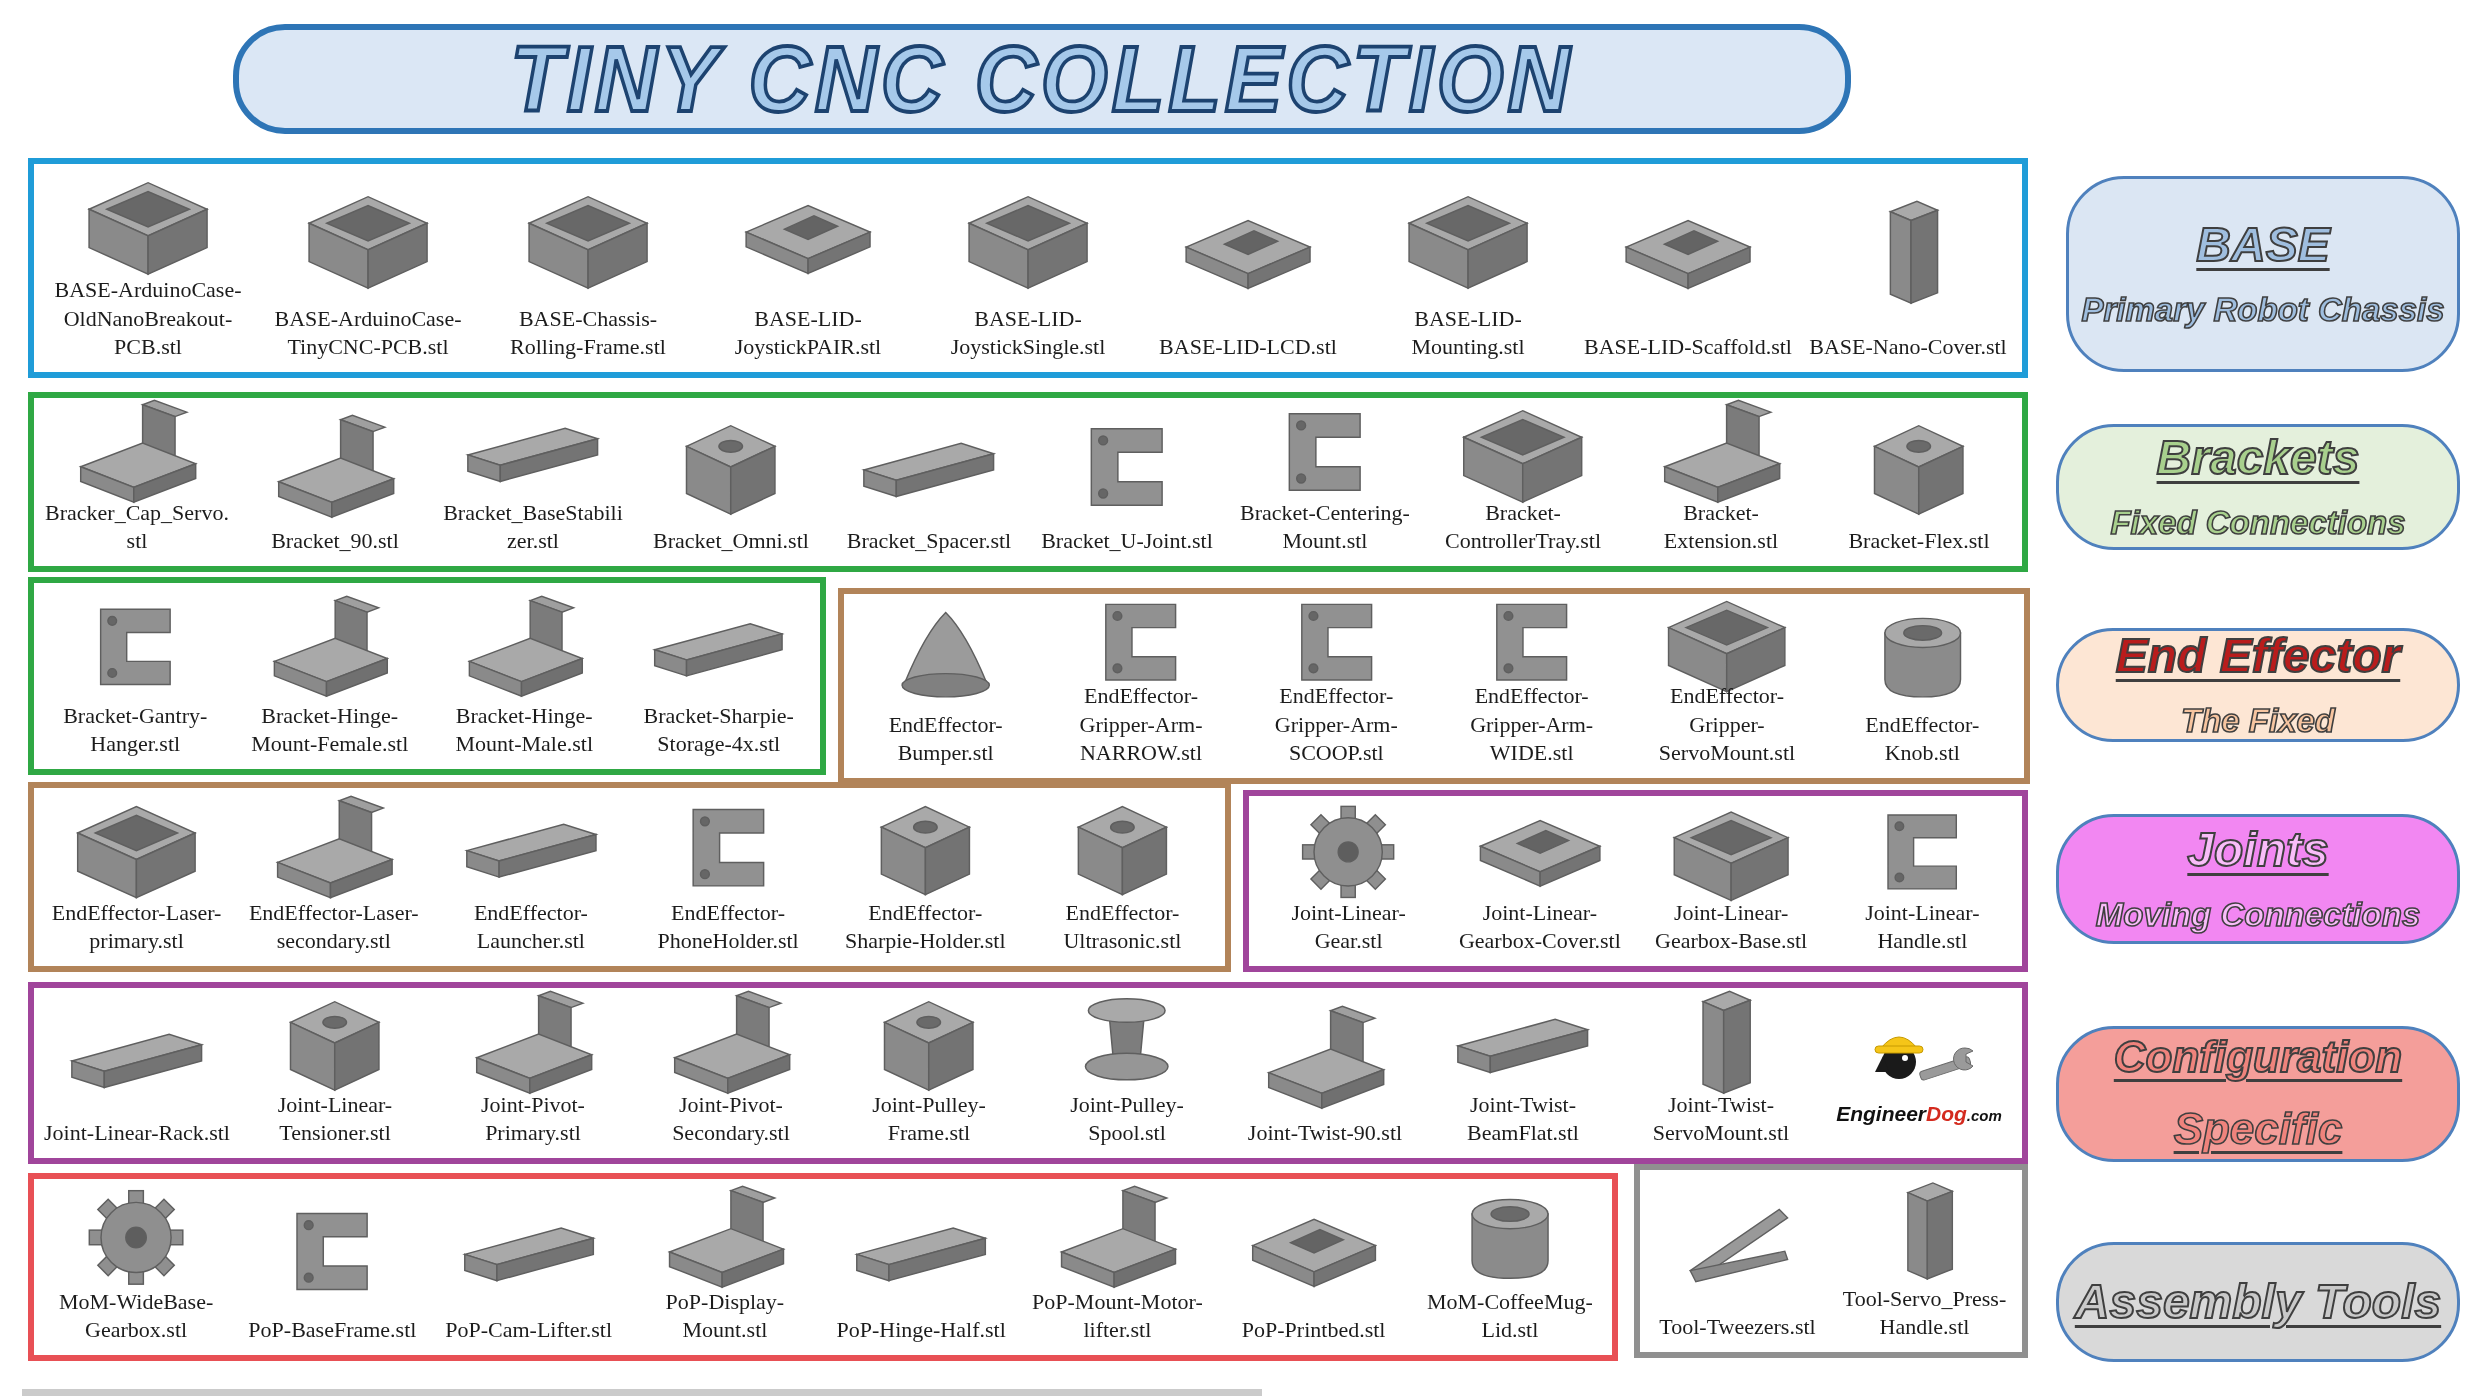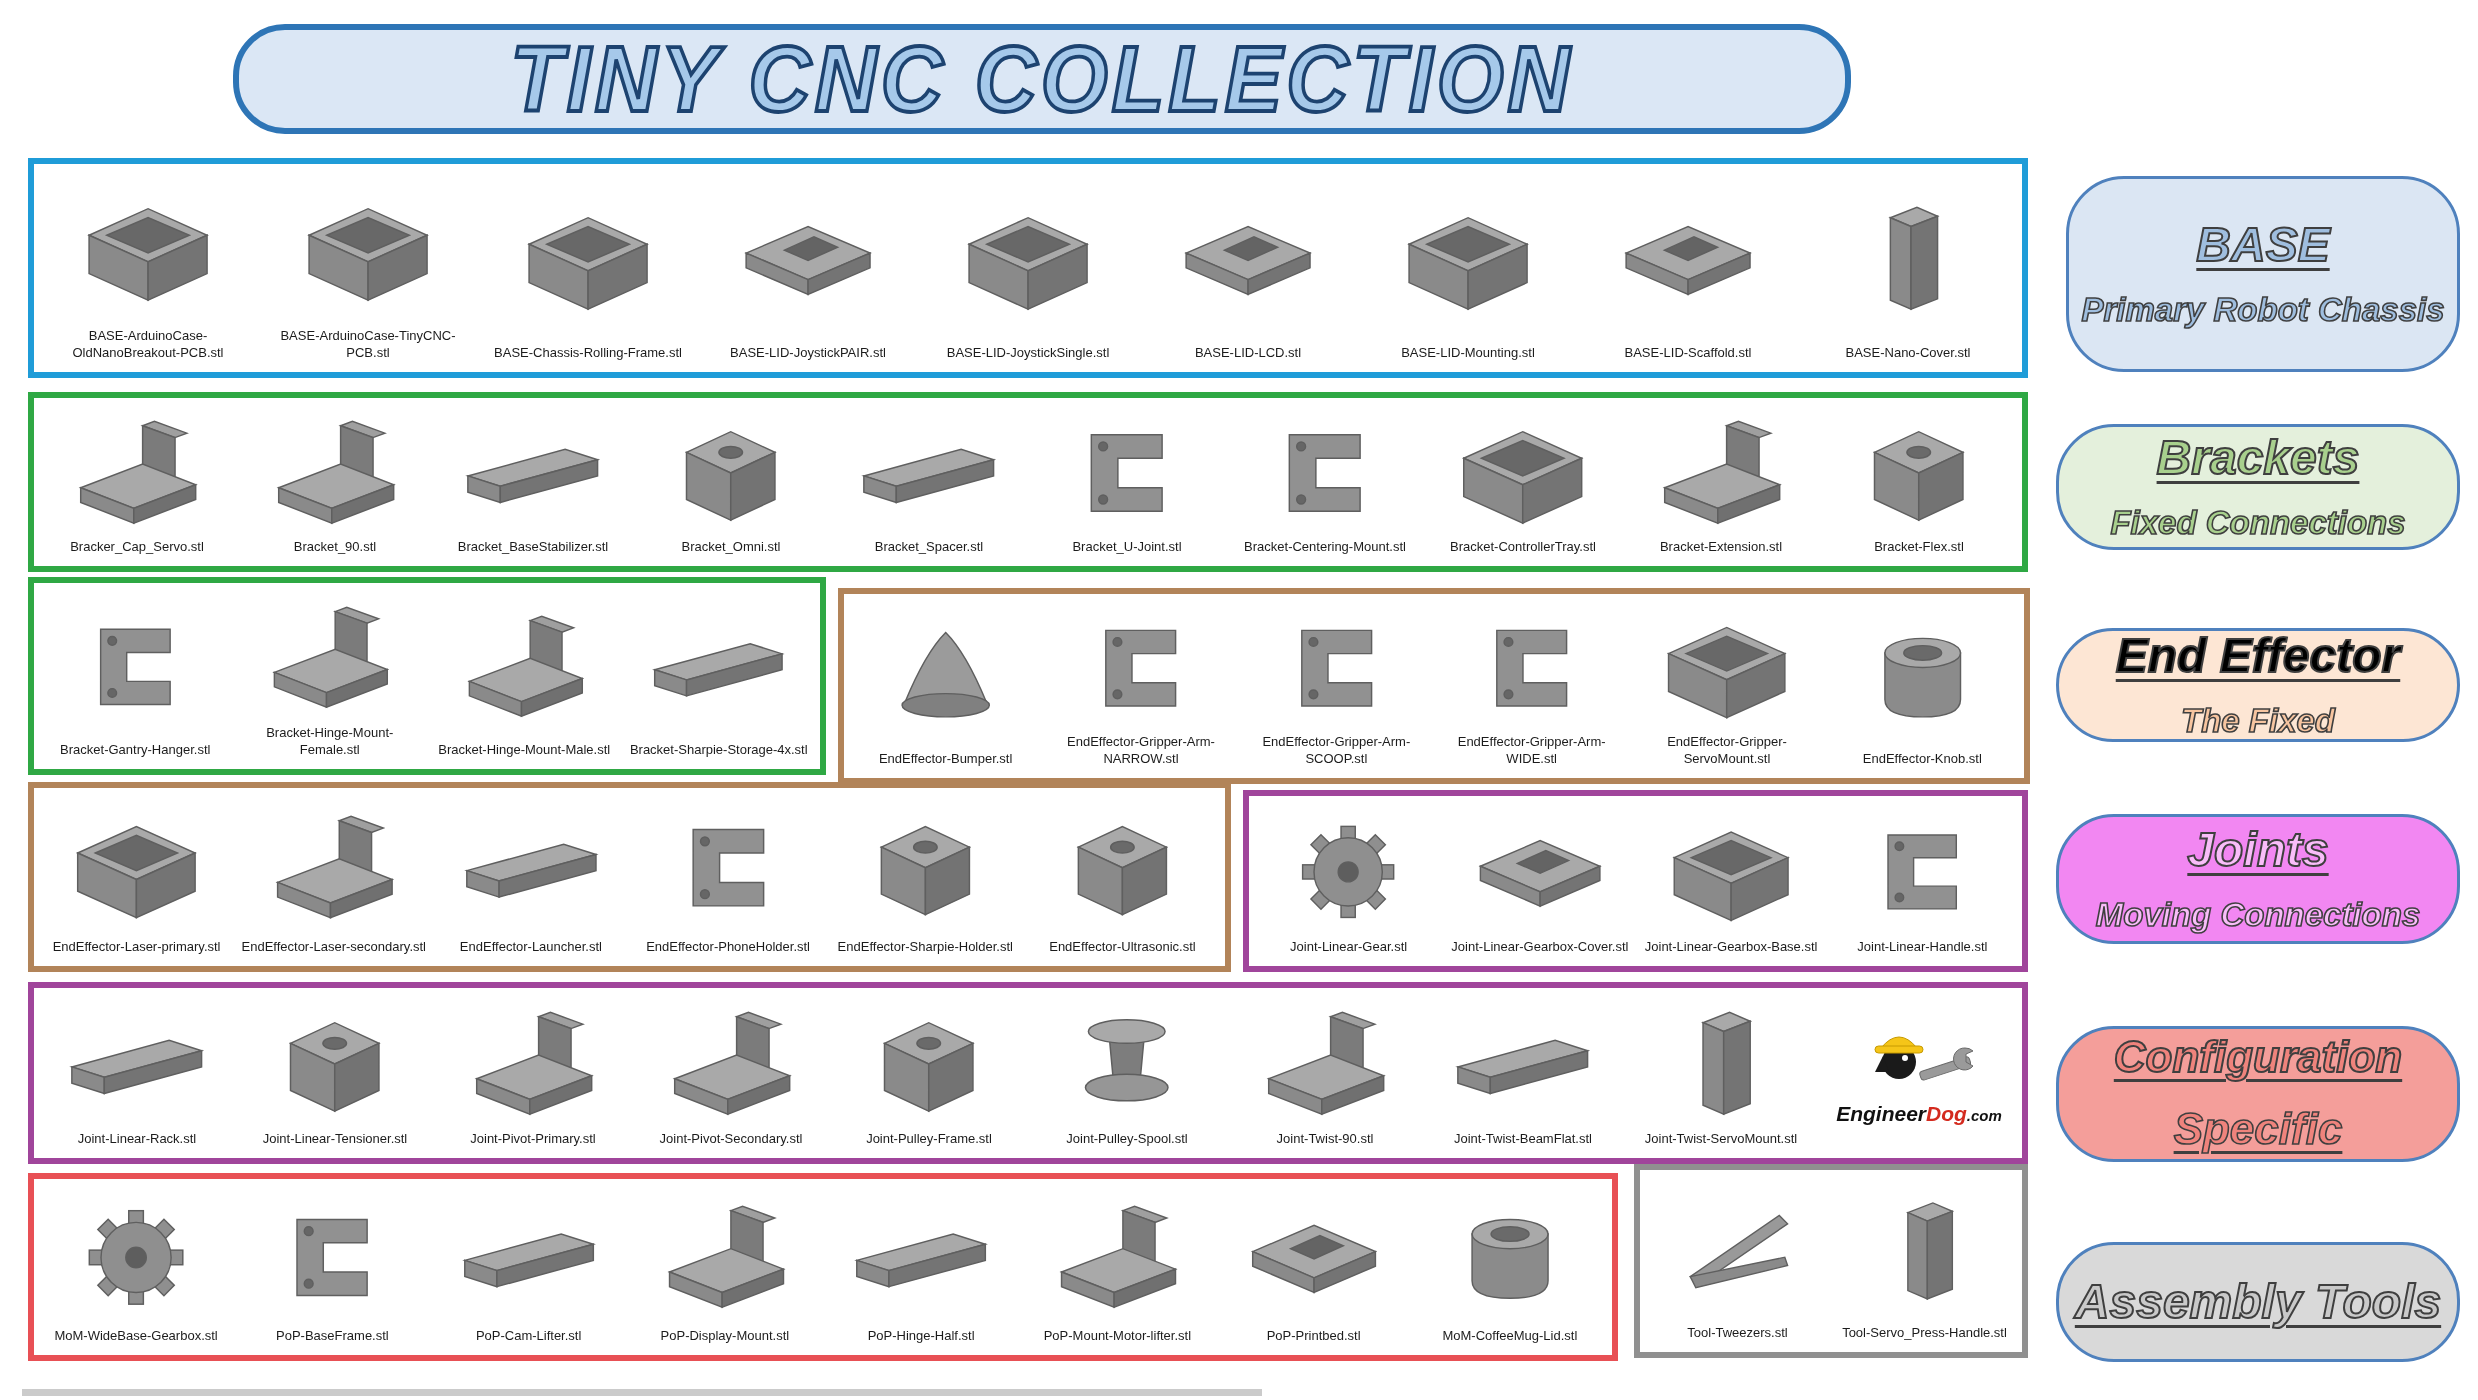--- a/index.html
+++ b/index.html
@@ -13,22 +13,22 @@
   .banner-text{font-size:86px;font-weight:bold;font-style:italic;letter-spacing:4px;
                color:#a6c9ea;-webkit-text-stroke:3.5px #1d4370;transform:scaleY(1.08);white-space:nowrap;}
 
   
   .gbox{position:absolute;border-style:solid;border-width:6px;box-sizing:border-box;
         display:flex;align-items:stretch;padding:6px 4px;background:#fff;}
   .cell{flex:1 1 0;min-width:0;display:flex;flex-direction:column;align-items:center;
         justify-content:flex-end;padding:2px;}
   .thumb{flex:1;display:flex;align-items:center;justify-content:center;width:100%;min-height:0;}
   .part{width:76%;max-width:168px;max-height:118px;height:auto;}
-  .lbl{font-size:13px;line-height:1.3;color:#1c1c1c;text-align:center;
-       overflow-wrap:anywhere;padding-bottom:2px;max-width:97%;}
+  .lbl{font-size:22px;line-height:1.3;color:#1c1c1c;text-align:center;
+       overflow-wrap:anywhere;padding-bottom:2px;max-width:97%;font-family:Liberation Serif, serif;}
 
   
   .cat{position:absolute;border:3px solid #4f81bd;border-radius:58px;box-sizing:border-box;
        display:flex;flex-direction:column;align-items:center;justify-content:center;
        gap:16px;padding:8px 12px;}
   .cat-title{font-weight:bold;font-style:italic;font-size:48px;line-height:1.2;
              -webkit-text-stroke:2px #3f3f3f;text-decoration:underline;
              text-decoration-thickness:3px;text-underline-offset:7px;text-align:center;}
   .cat-sub{font-weight:bold;font-style:italic;font-size:33px;line-height:1.3;
            -webkit-text-stroke:1.6px #3f3f3f;text-align:center;}
@@ -642,21 +642,21 @@
 
   <div class="cat" style="left: 2066px; top: 176px; width: 394px; height: 196px; background: rgb(219, 230, 243); border-color: rgb(79, 129, 189);">
     <div class="cat-line cat-title" style="color: rgb(159, 190, 223);">BASE</div>
     <div class="cat-line cat-sub" style="color: rgb(159, 190, 223);">Primary Robot Chassis</div>
   </div>
   <div class="cat" style="left: 2056px; top: 424px; width: 404px; height: 126px; background: rgb(228, 240, 220); border-color: rgb(79, 129, 189);">
     <div class="cat-line cat-title" style="color: rgb(168, 208, 141);">Brackets</div>
     <div class="cat-line cat-sub" style="color: rgb(168, 208, 141);">Fixed Connections</div>
   </div>
   <div class="cat" style="left: 2056px; top: 628px; width: 404px; height: 114px; background: rgb(253, 230, 212); border-color: rgb(79, 129, 189);">
-    <div class="cat-line cat-title" style="color: #000000;">End Effector</div>
+    <div class="cat-line cat-title" style="color: #b91c1c;">End Effector</div>
     <div class="cat-line cat-sub" style="color: rgb(247, 197, 160);">The Fixed</div>
   </div>
   <div class="cat" style="left: 2056px; top: 814px; width: 404px; height: 130px; background: rgb(242, 135, 242); border-color: rgb(79, 129, 189);">
     <div class="cat-line cat-title" style="color: rgb(249, 189, 249);">Joints</div>
     <div class="cat-line cat-sub" style="color: rgb(249, 189, 249);">Moving Connections</div>
   </div>
   <div class="cat cat-config" style="left: 2056px; top: 1026px; width: 404px; height: 136px; background: rgb(244, 158, 154); border-color: rgb(79, 129, 189);">
     <div class="cat-line cat-title" style="color: rgb(239, 131, 124);">Configuration</div>
     <div class="cat-line cat-sub" style="color: rgb(239, 131, 124);">Specific</div>
   </div>

